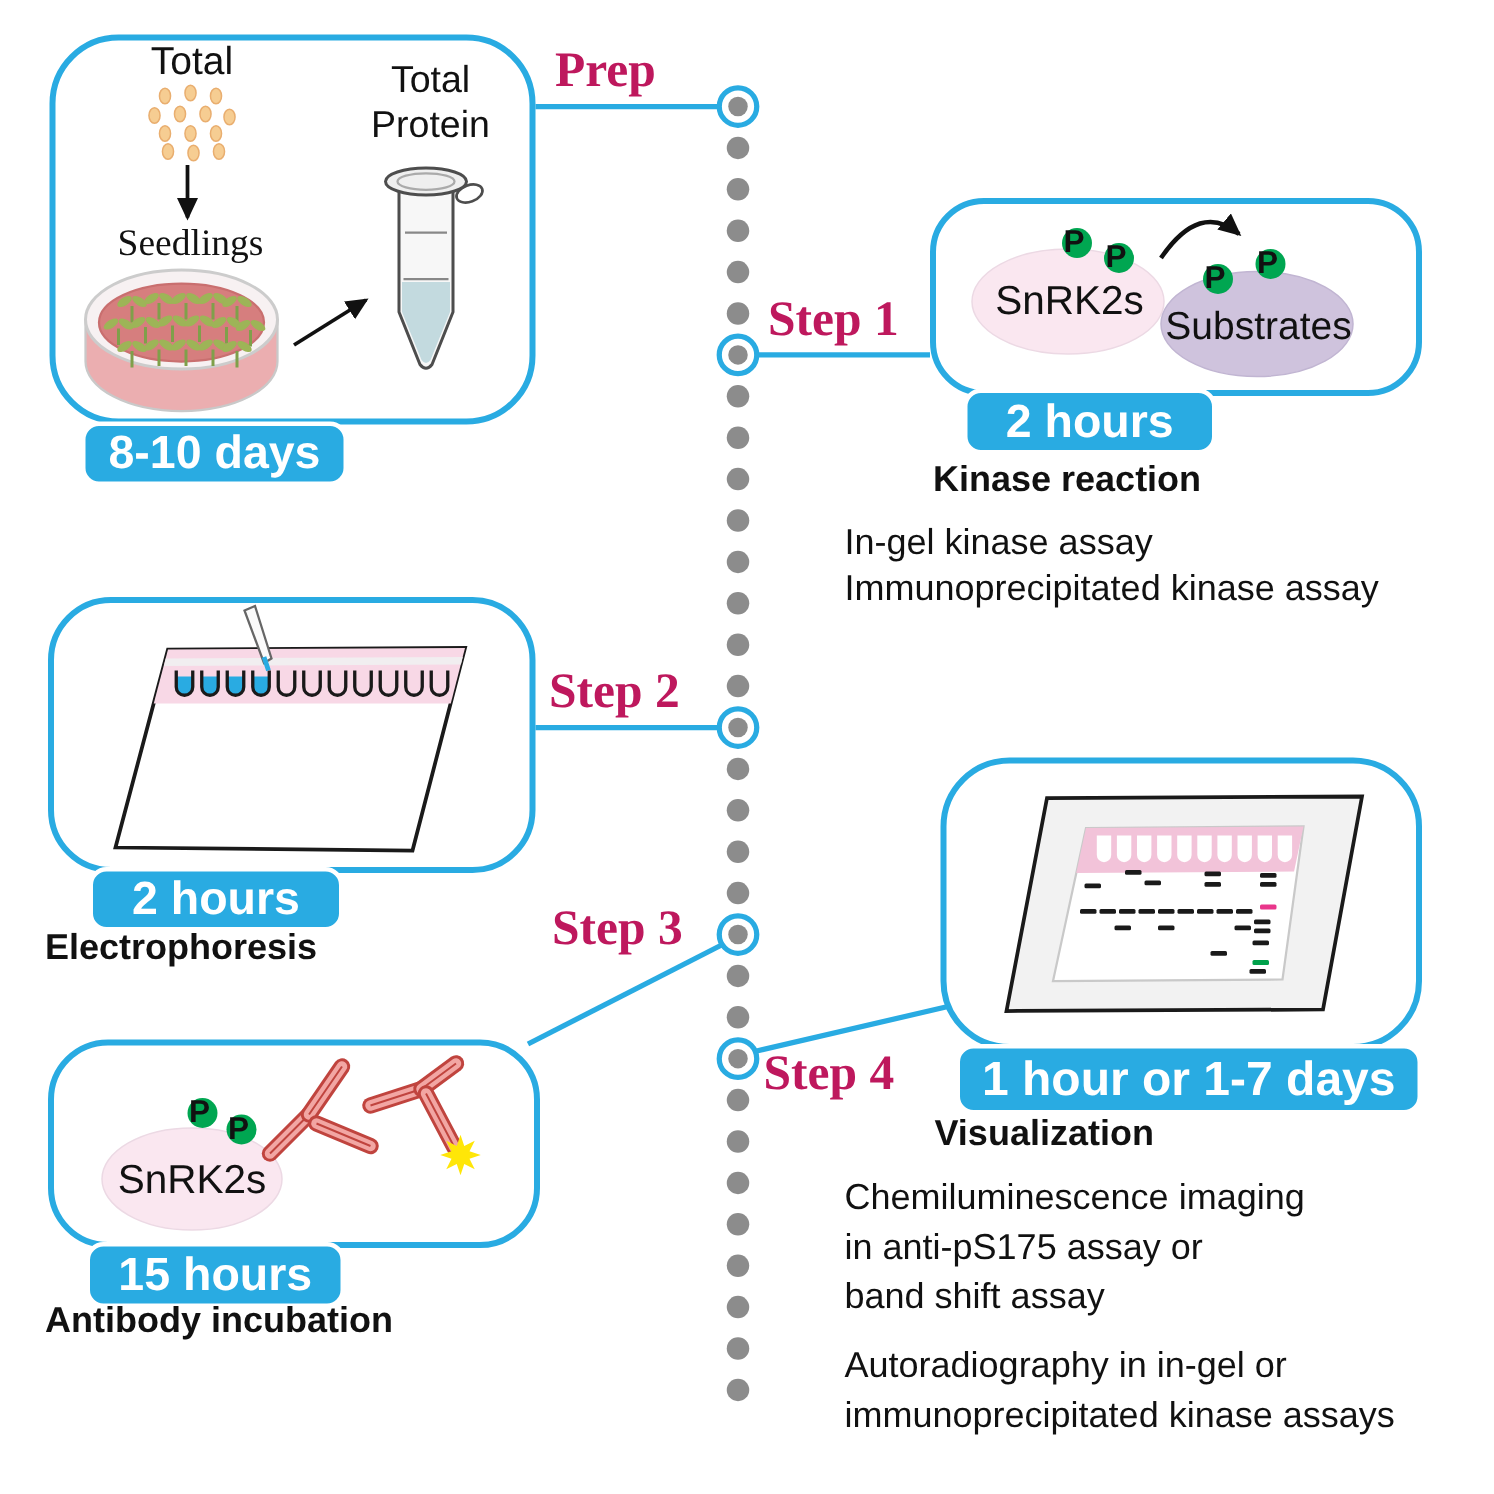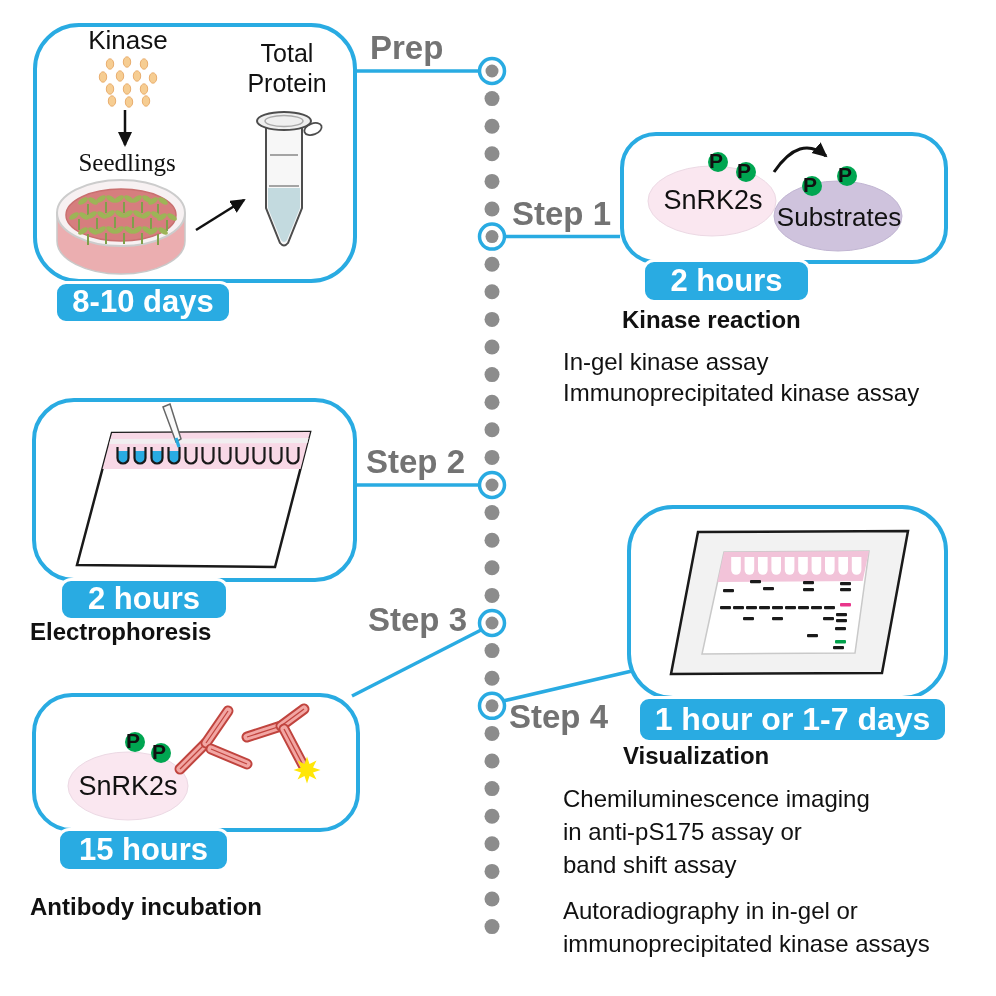--- a/index.html
+++ b/index.html
@@ -12,31 +12,31 @@
   #box-antibody{left:32px;top:693px;width:328px;height:139px;border-radius:40px;}
   #box-vis{left:627px;top:505px;width:321px;height:195px;border-radius:46px;}
   #art{position:absolute;left:0;top:0;pointer-events:none;}
   .badge{position:absolute;background:#29abe2;color:#fff;font-weight:bold;font-size:31px;
          text-align:center;border-radius:12px;border:3px solid #fff;box-sizing:border-box;}
   #badge-prep{left:54px;top:281px;width:178px;height:43px;line-height:36px;}
   #badge-step1{left:642px;top:259px;width:169px;height:44px;line-height:37px;}
   #badge-step2{left:59px;top:578px;width:170px;height:43px;line-height:36px;}
   #badge-step3{left:57px;top:828px;width:173px;height:44px;line-height:37px;}
   #badge-step4{left:637px;top:696px;width:311px;height:47px;line-height:40px;font-size:32px;}
-  .steplabel{position:absolute;color:#737373;font-weight:bold;font-size:33px;white-space:nowrap;}
+  .steplabel{position:absolute;color:#be185d;font-weight:bold;font-size:33px;white-space:nowrap;font-family:Liberation Serif, serif;}
   #lbl-prep{left:370px;top:29px;}
   #lbl-step1{left:512px;top:195px;}
   #lbl-step2{left:366px;top:443px;}
   #lbl-step3{left:368px;top:601px;}
   #lbl-step4{left:509px;top:698px;}
   .heading{position:absolute;font-weight:bold;font-size:24px;white-space:nowrap;}
   #h-prep{left:33px;top:320px;}
   #h-step1{left:622px;top:306px;}
   #h-step2{left:30px;top:618px;}
-  #h-step3{left:30px;top:867px;margin-top:26px;}
+  #h-step3{left:30px;top:867px;}
   #h-step4{left:623px;top:742px;}
   .note{position:absolute;font-size:24px;line-height:31px;white-space:nowrap;}
   #notes-step1{left:563px;top:346px;}
   #sub-step3{left:30px;top:897px;}
   #notes-step4a{left:563px;top:782px;line-height:33px;}
   #notes-step4b{left:563px;top:894px;line-height:33px;}
   .boxlabel{position:absolute;text-align:center;}
   #lbl-seeds{left:83px;top:25px;width:90px;font-size:26px;}
   #lbl-seedlings{left:62px;top:149px;width:130px;font-size:25px;font-family:Liberation Serif, serif;}
   #lbl-total-protein{left:234px;top:38px;width:106px;font-size:25px;line-height:30px;}
@@ -344,19 +344,19 @@
   <div class="note" id="notes-step4a">
     <div>Chemiluminescence imaging</div>
     <div>in anti-pS175 assay or</div>
     <div>band shift assay</div>
   </div>
   <div class="note" id="notes-step4b">
     <div>Autoradiography in in-gel or</div>
     <div>immunoprecipitated kinase assays</div>
   </div>
 
-  <div class="boxlabel" id="lbl-seeds">Kinase</div>
+  <div class="boxlabel" id="lbl-seeds">Total</div>
   <div class="boxlabel" id="lbl-seedlings">Seedlings</div>
   <div class="boxlabel" id="lbl-total-protein">Total Protein</div>
   <div class="boxlabel" id="lbl-snrk2s-1">SnRK2s</div>
   <div class="boxlabel" id="lbl-substrates">Substrates</div>
   <div class="boxlabel" id="lbl-snrk2s-2">SnRK2s</div>
 </div>
 
 </body></html>

